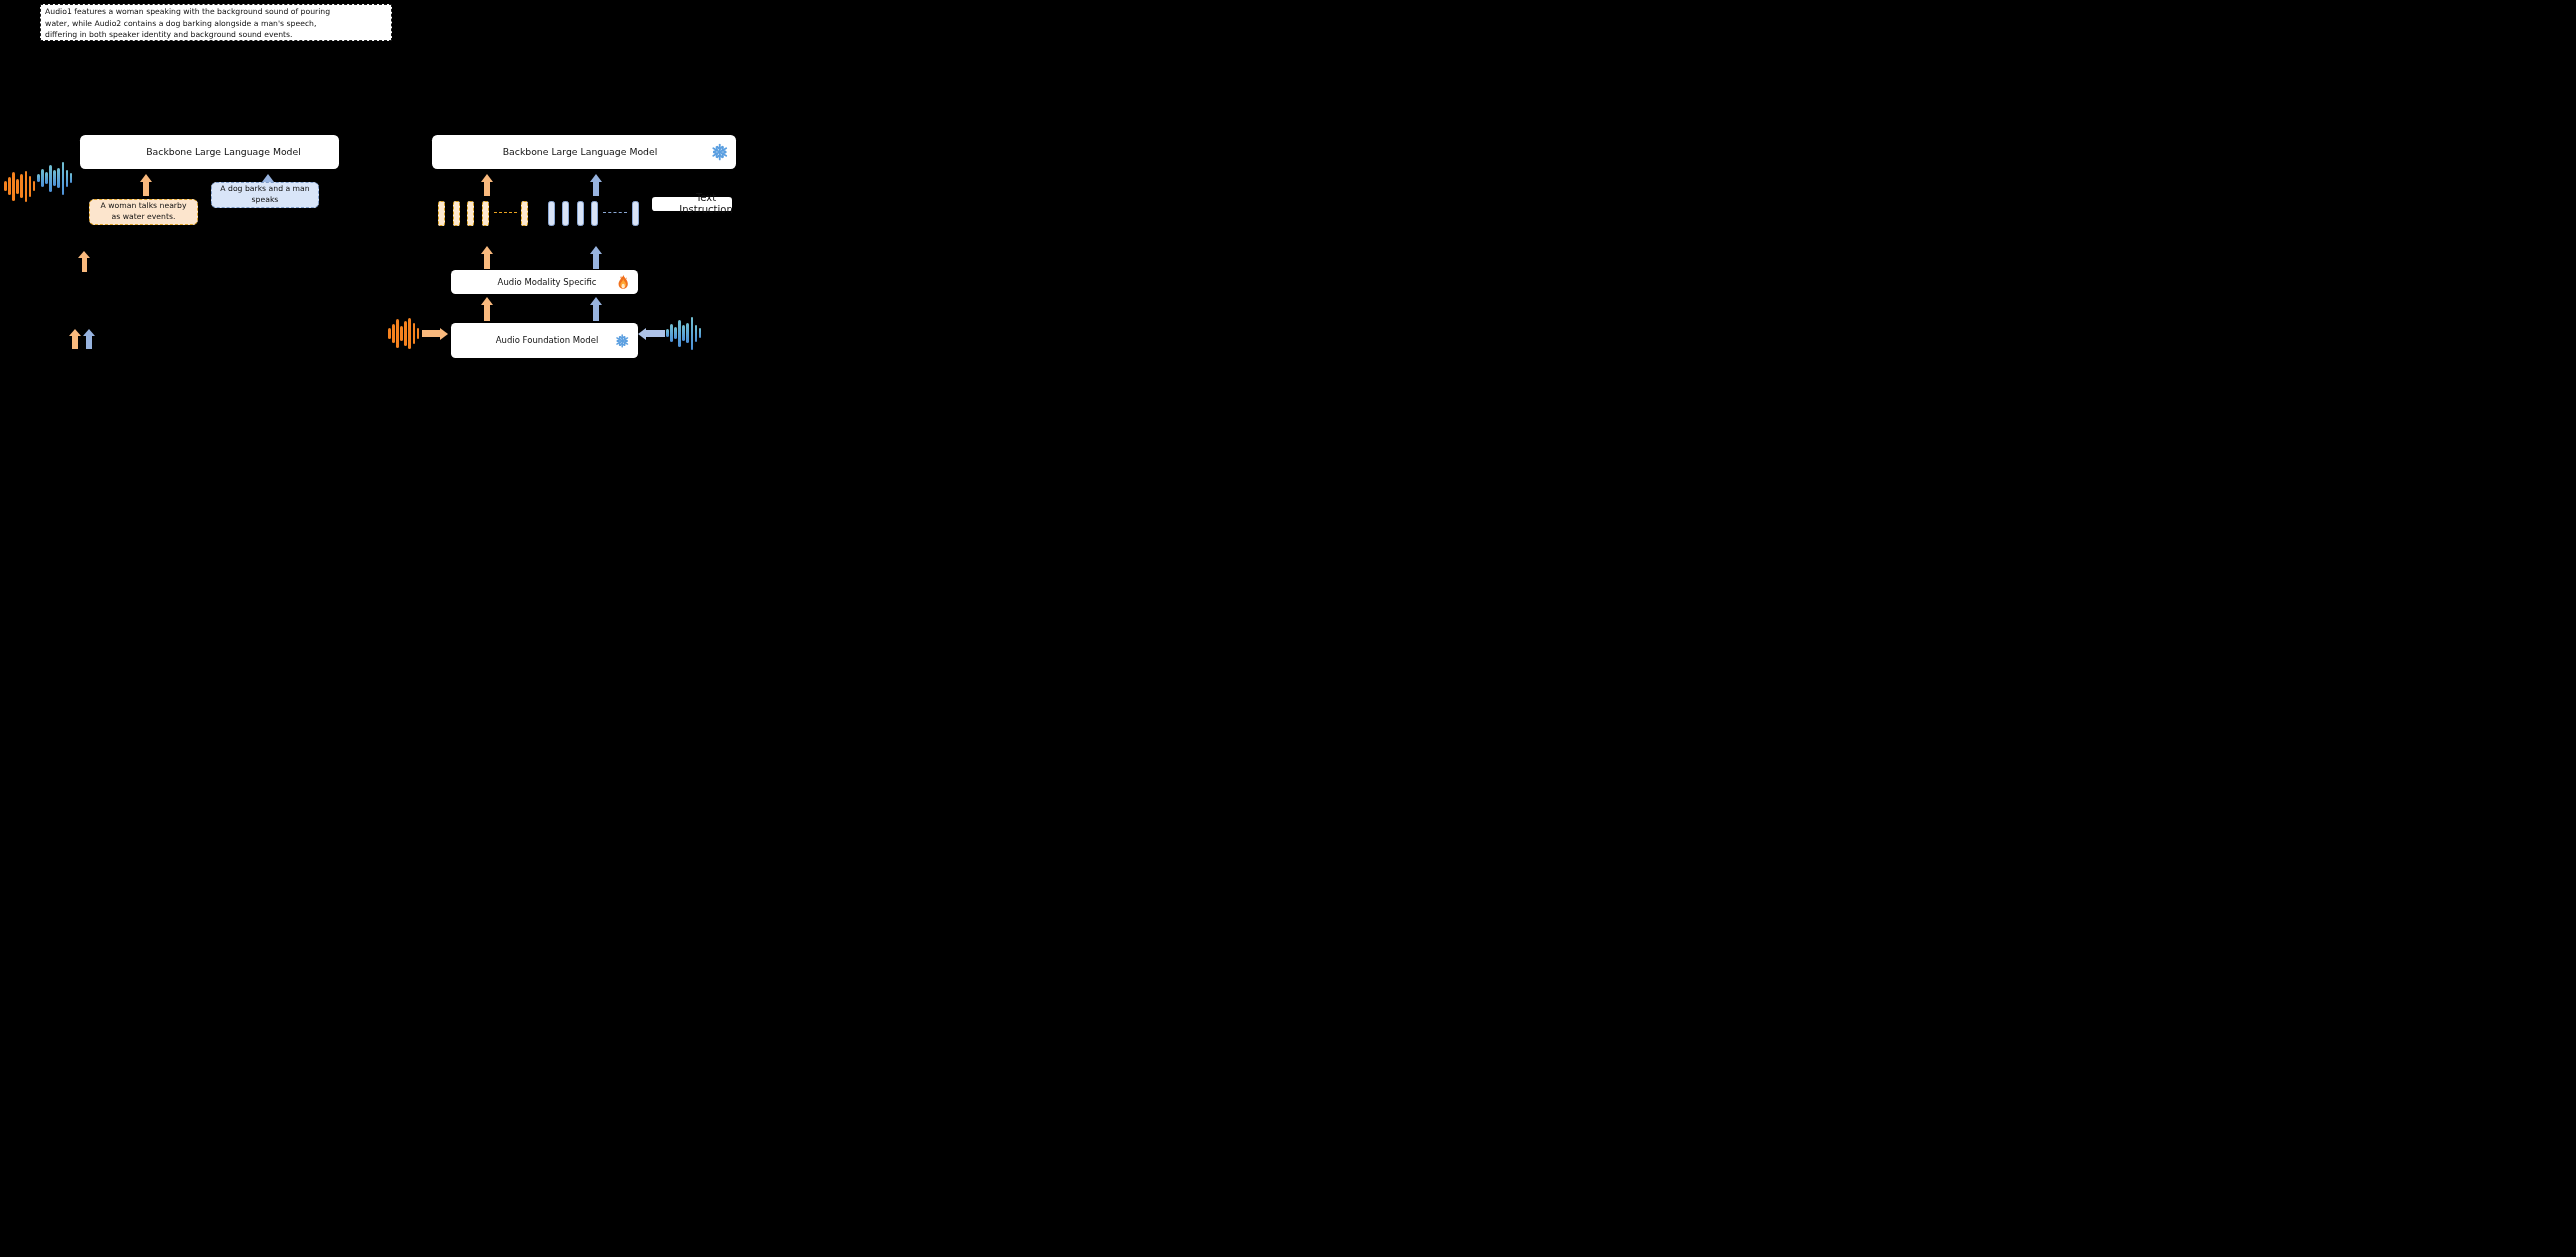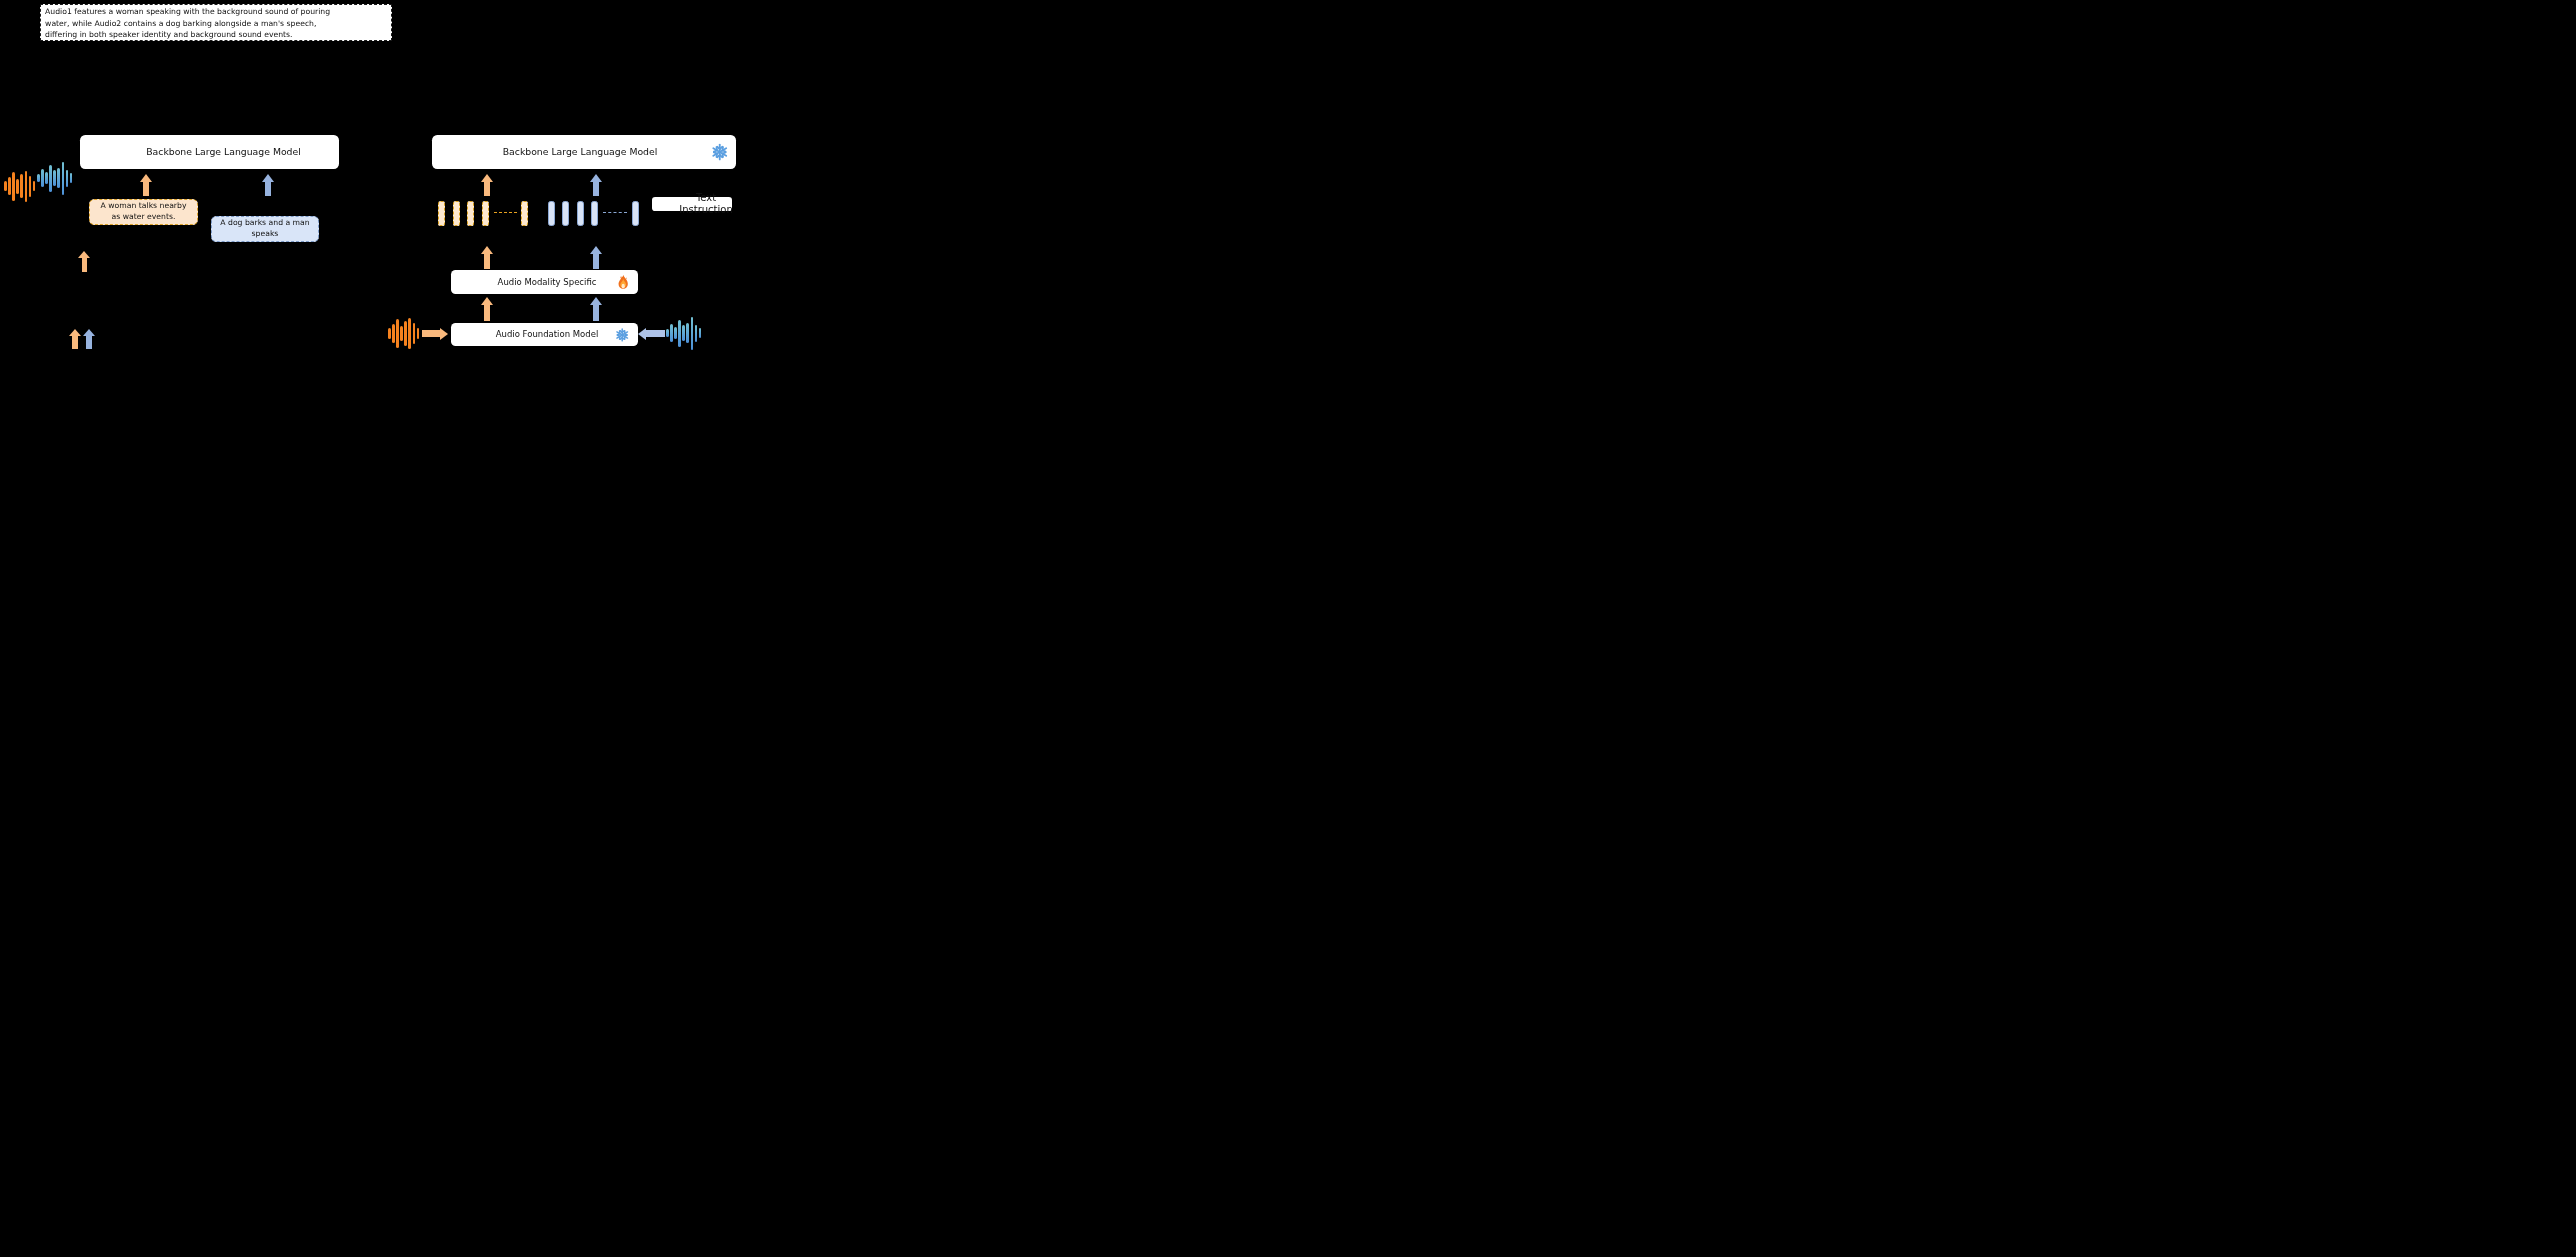--- a/index.html
+++ b/index.html
@@ -103,21 +103,21 @@
     <span class="head"></span>
       <span class="shaft"></span>
     </div>
   <div class="arr-up blue" style="left:261px;top:174px;height:22px;width:13.4px;">
     <span class="head"></span>
       <span class="shaft"></span>
     </div>
 
   <div class="cap orange" style="left:89px;top:199px;width:107px;height:24px;">A woman talks nearby
 as water events.</div>
-  <div class="cap blue" style="left:211px;top:216px;width:106px;height:24px;">A dog barks and a man
+  <div class="cap blue" style="left:211px;top:182px;width:106px;height:24px;">A dog barks and a man
 speaks</div>
 
   <div class="arr-up orange small" style="left:78px;top:251px;height:21px;width:12.4px;">
     <span class="head"></span>
       <span class="shaft"></span>
     </div>
 
   <div class="arr-up orange small" style="left:69px;top:329px;height:20px;width:12px;">
     <span class="head"></span>
       <span class="shaft"></span>
@@ -201,21 +201,21 @@
 
   <div class="arr-up orange" style="left:480px;top:297px;height:24px;width:13.4px;">
     <span class="head"></span>
       <span class="shaft"></span>
     </div>
   <div class="arr-up blue" style="left:589px;top:297px;height:24px;width:13.4px;">
     <span class="head"></span>
       <span class="shaft"></span>
     </div>
 
-  <div class="wbox" style="left:451px;top:323px;width:187px;height:23px;border-radius:4.6px;text-align:center;">
+  <div class="wbox" style="left:451px;top:323px;width:187px;height:35px;border-radius:4.6px;text-align:center;">
     <span class="lbl mod-lbl" style="padding-right:23px;">Audio Foundation Model</span>
     <span class="icon-abs" style="right:8.2px;">
       <svg width="14.4" height="14.4" viewBox="0 0 40 40">
         <g stroke="#5B9FE0" stroke-width="4.2" stroke-linecap="round" fill="none">
           <g id="sf2">
             <line x1="20" y1="3" x2="20" y2="37"></line>
             <line x1="14" y1="8" x2="20" y2="13"></line>
               <line x1="26" y1="8" x2="20" y2="13"></line>
             <line x1="14" y1="32" x2="20" y2="27"></line>
               <line x1="26" y1="32" x2="20" y2="27"></line>

